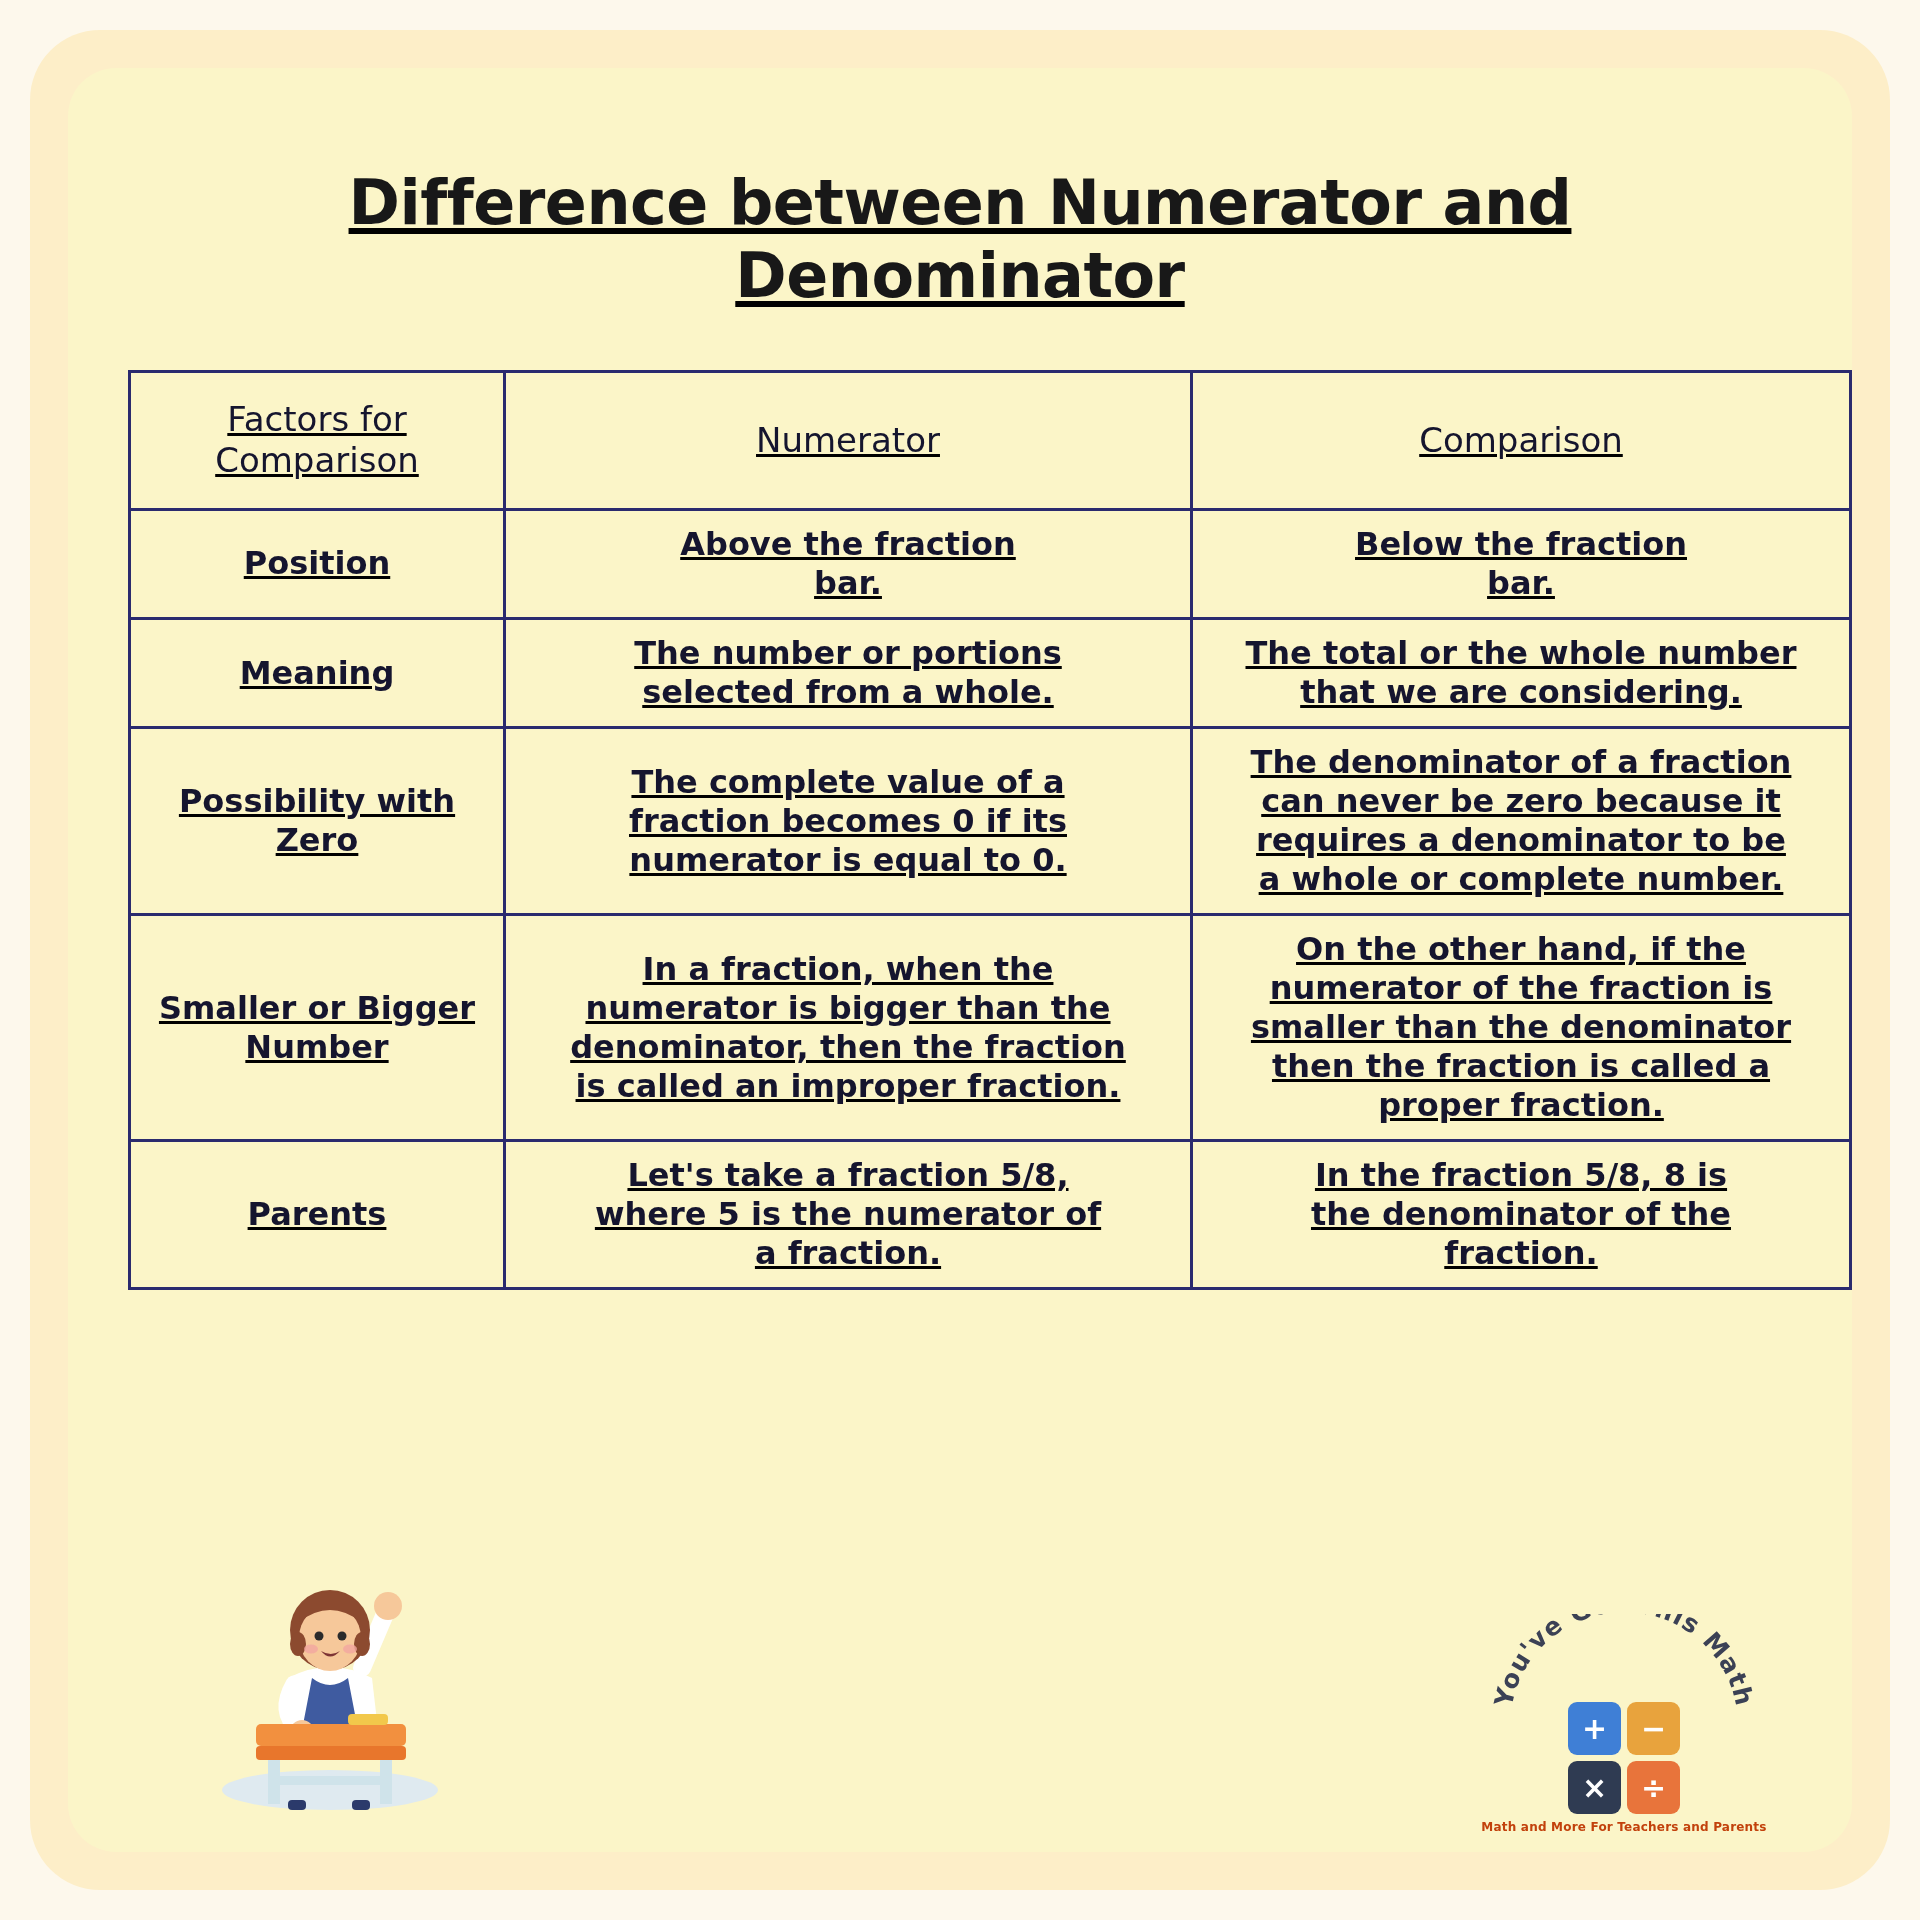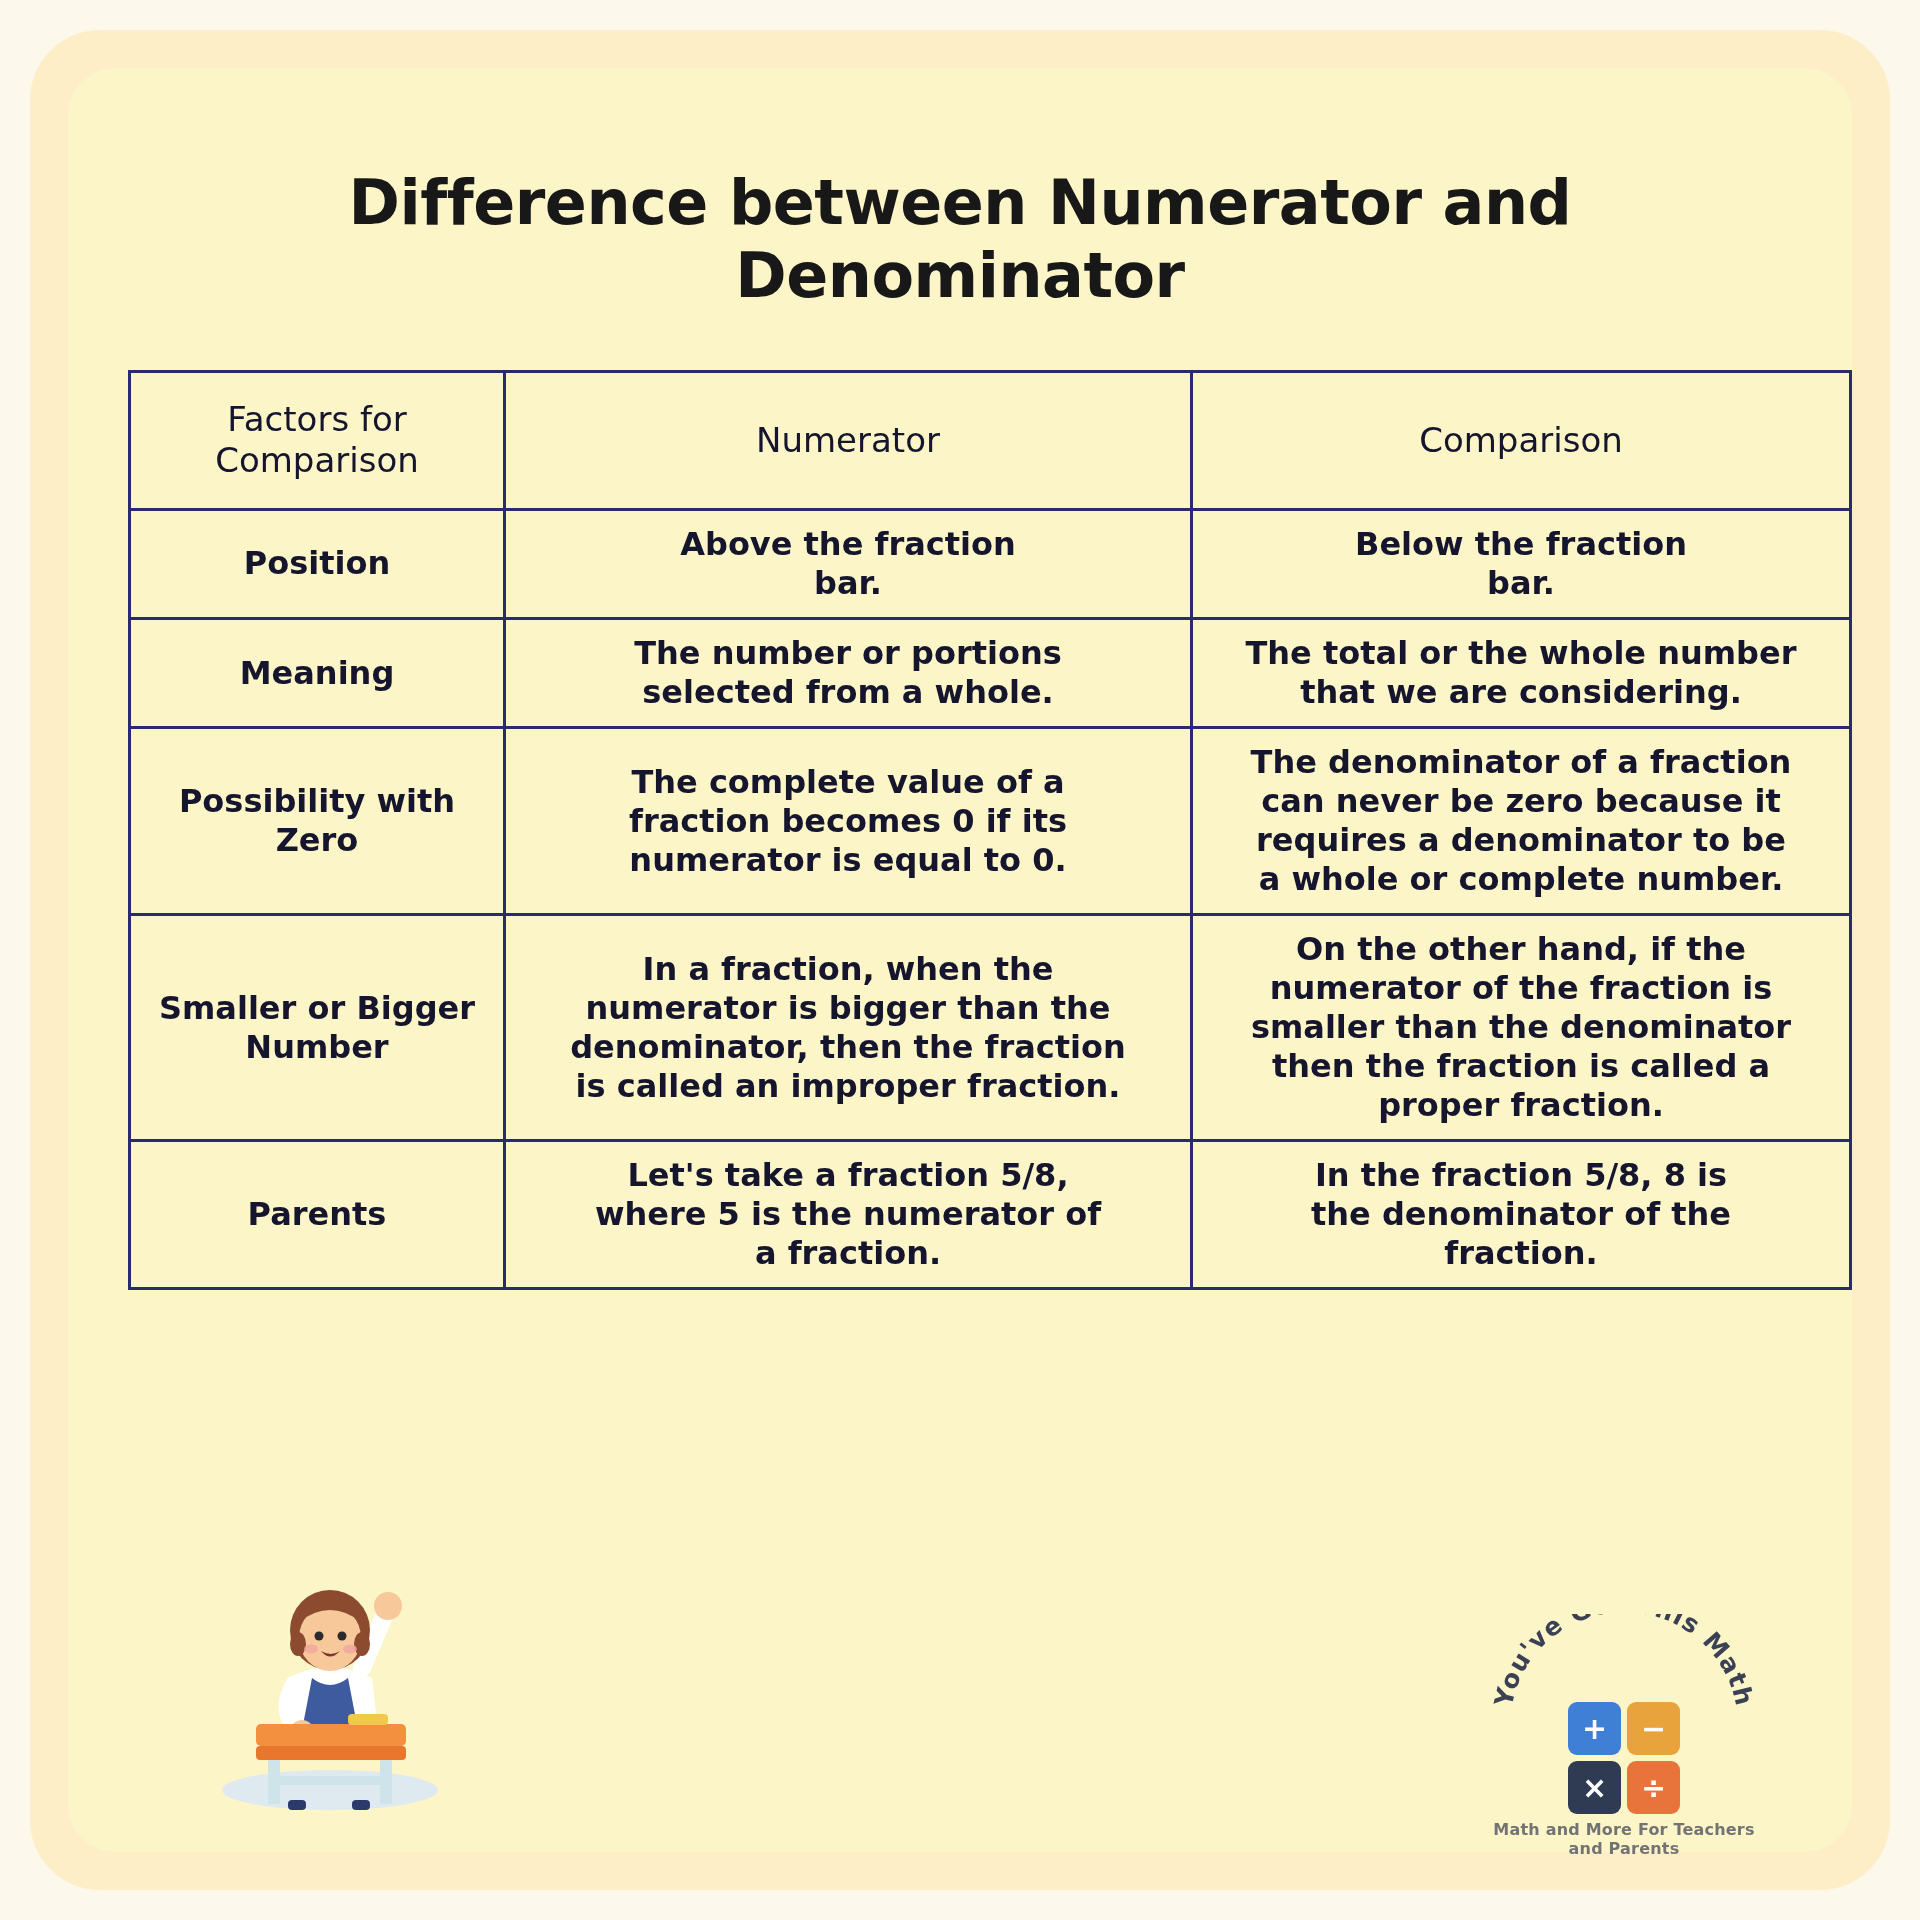--- a/index.html
+++ b/index.html
@@ -10,20 +10,21 @@
     background: #fdf8ec;
     font-family: "DejaVu Sans", sans-serif;
   }
   #poster {
     position: relative;
     width: 1920px;
     height: 1920px;
     background: #fdf8ec;
     box-sizing: border-box;
     padding: 30px;
+    text-decoration: underline;
   }
   .outer-card {
     position: relative;
     width: 100%;
     height: 100%;
     background: #fdeec8;
     border-radius: 70px;
     box-sizing: border-box;
     padding: 38px;
   }
@@ -125,22 +126,22 @@
     align-items: center;
     justify-content: center;
     line-height: 1;
   }
   .lg-plus { background: #3f7fd6; }
   .lg-minus { background: #e8a33d; }
   .lg-times { background: #2f3b52; }
   .lg-divide { background: #e8743b; }
   .logo-tag {
     margin-top: 6px;
-    font-size: 16px;
-    color: #737373;
+    font-size: 12px;
+    color: #c2410c;
     font-weight: bold;
     letter-spacing: 0.2px;
   }
 </style>
 </head>
 <body>
 
 <div id="poster">
   <div class="outer-card">
     <div class="inner-card">

